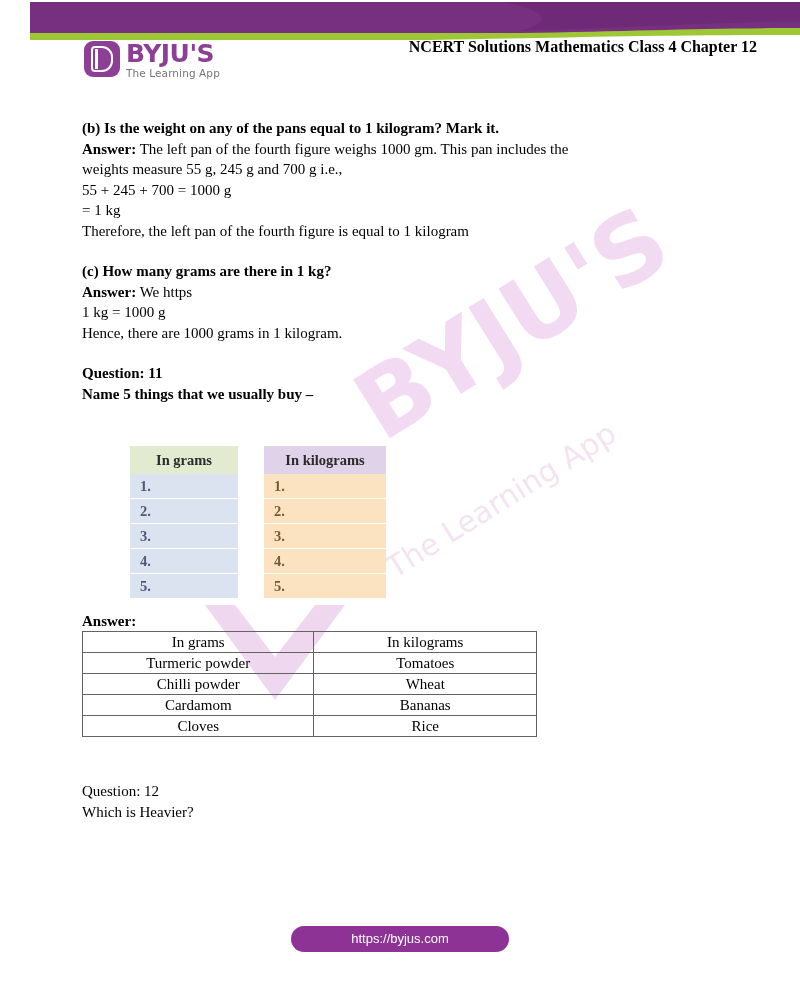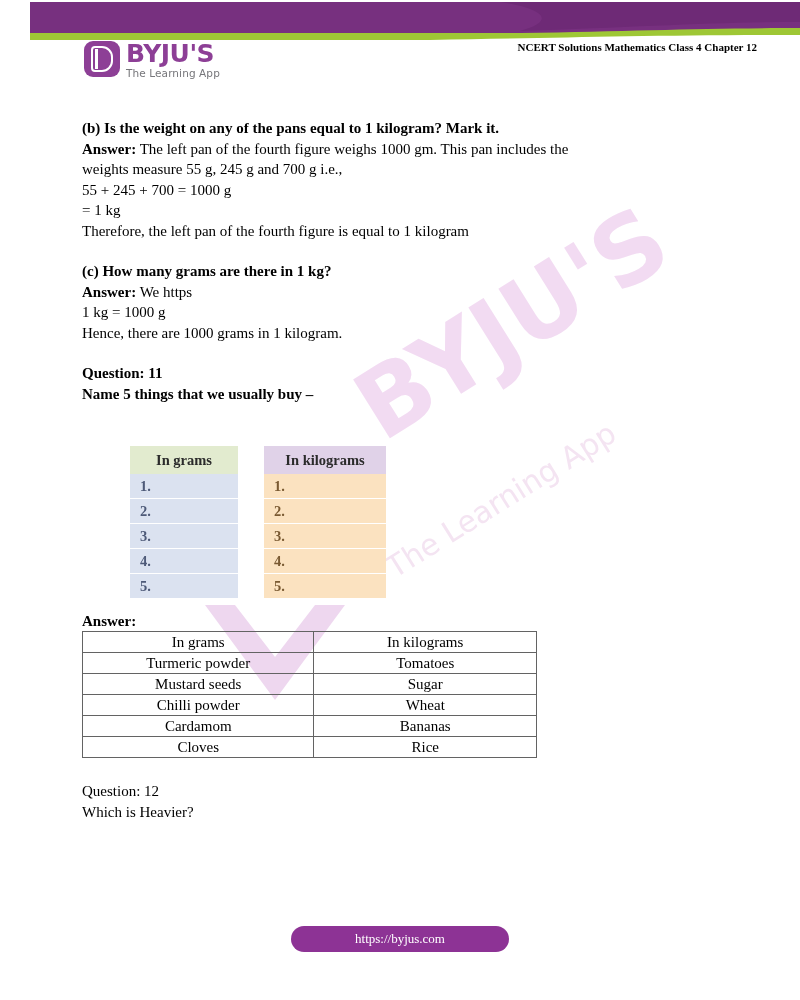--- a/index.html
+++ b/index.html
@@ -81,21 +81,21 @@
     letter-spacing: 0.1px;
   }
 
   
   .page-title {
     position: absolute;
     right: 43px;
     top: 36px;
     text-align: center;
     font-weight: bold;
-    font-size: 11px;
+    font-size: 16px;
     line-height: 22px;
     z-index: 6;
   }
 
   
   .watermark {
     position: absolute;
     left: 320px;
     top: 255px;
     width: 470px;
@@ -230,21 +230,21 @@
     position: absolute;
     left: 291px;
     top: 926px;
     width: 218px;
     height: 26px;
     border-radius: 13px;
     background: #8d3395;
     color: #ffffff;
     text-align: center;
     line-height: 26px;
-    font-family: Liberation Serif, serif;
+    font-family: Liberation Sans, sans-serif;
     font-size: 13px;
     z-index: 4;
   }
 </style>
 </head>
 <body>
 
 <div class="header-bands">
   <svg width="800" height="42" viewBox="0 0 800 42" xmlns="http://www.w3.org/2000/svg">
     <path d="M30,18 L800,18 L800,35 C640,35 560,38 430,40 L30,40 Z" fill="#9ec735"></path>
@@ -331,24 +331,20 @@
   <tbody>
     <tr>
       <td class="c1">In grams</td>
       <td class="c2">In kilograms</td>
     </tr>
     <tr>
       <td class="c1">Turmeric powder</td>
       <td class="c2">Tomatoes</td>
     </tr>
     <tr>
-      <td class="c1">Mustard seeds</td>
-      <td class="c2">Sugar</td>
-    </tr>
-    <tr>
       <td class="c1">Chilli powder</td>
       <td class="c2">Wheat</td>
     </tr>
     <tr>
       <td class="c1">Cardamom</td>
       <td class="c2">Bananas</td>
     </tr>
     <tr>
       <td class="c1">Cloves</td>
       <td class="c2">Rice</td>

